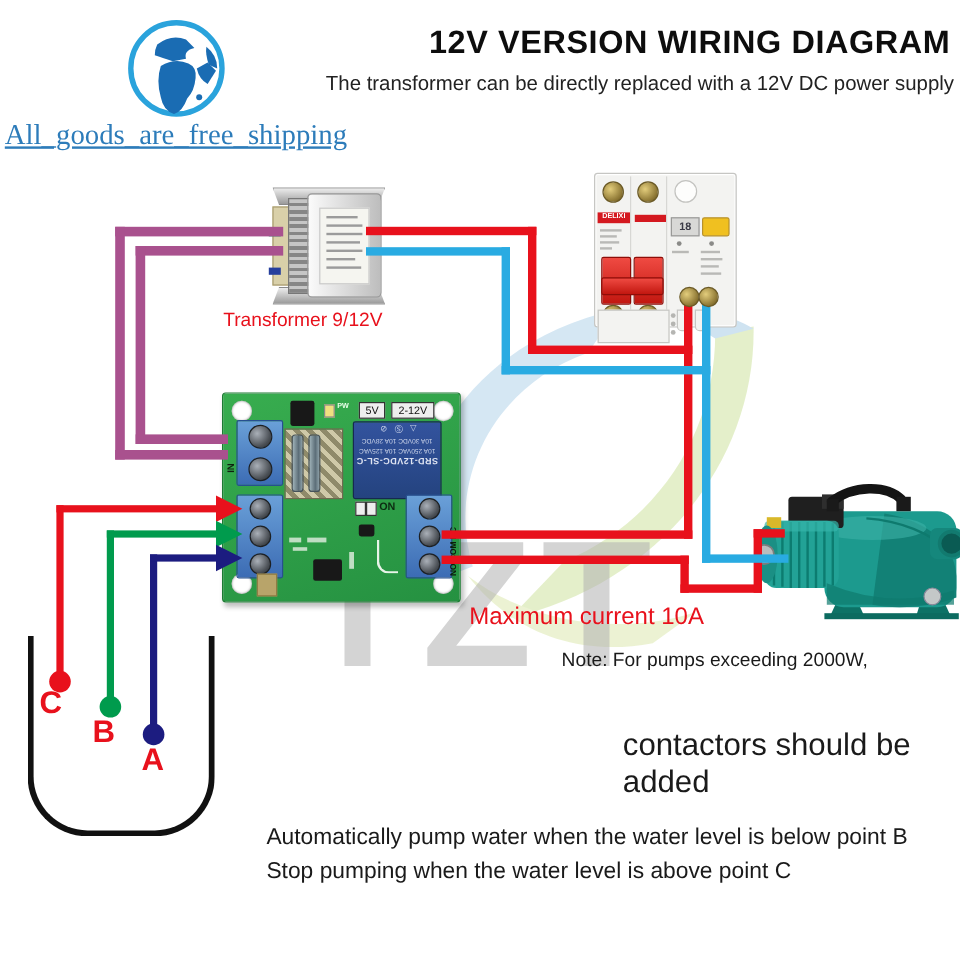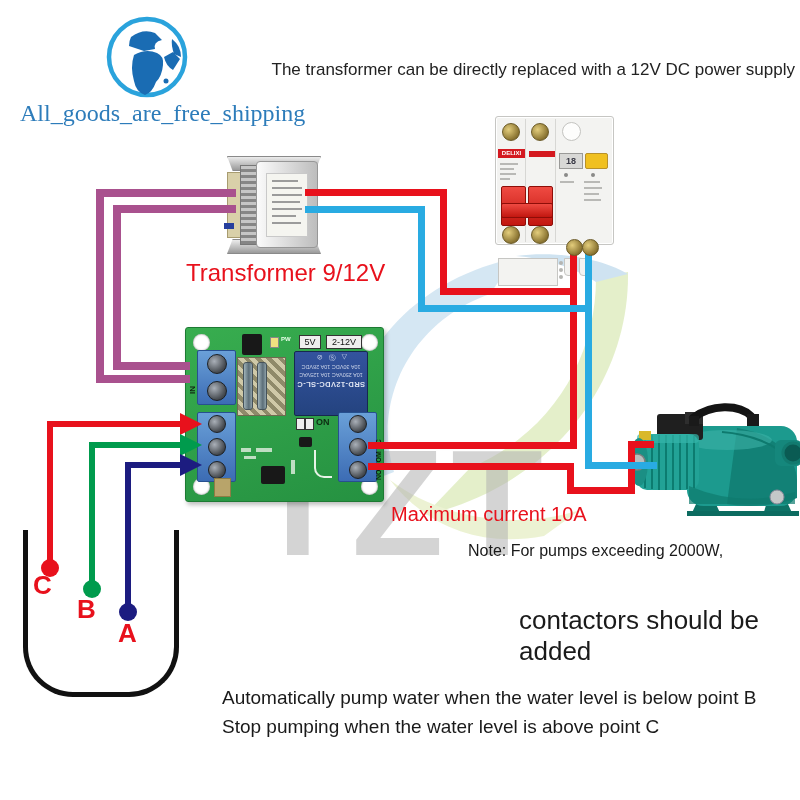--- a/index.html
+++ b/index.html
@@ -79,21 +79,22 @@
   <div id="tzt" class="abs" style="left:252px;top:428px;">TZT</div>
 
   <svg class="abs" style="left:104px;top:13px;z-index:15;" width="86" height="88" viewBox="0 0 86 88">
     <circle cx="43" cy="44" r="38" fill="#ffffff" stroke="#2aa3dc" stroke-width="4.5"></circle>
     <path d="M27,24 q12,-9 24,-4 l7,7 q-9,2 -7,9 l-11,2 q-9,-3 -15,-5 q0,-5 2,-9 Z" fill="#1a6cb3"></path>
     <path d="M30,42 q12,-7 23,-2 q7,3 6,12 q-1,11 -7,17 q-4,11 -11,13 q-9,-3 -11,-14 q-4,-14 0,-26 Z" fill="#1a6cb3"></path>
     <path d="M60,44 l9,-5 7,7 -7,11 q-7,-4 -9,-13 Z" fill="#1a6cb3"></path>
     <path d="M68,26 q9,7 9,18 l-7,-3 q-3,-9 -2,-15 Z" fill="#1a6cb3"></path>
     <circle cx="62" cy="68" r="2.5" fill="#1a6cb3"></circle>
   </svg>
-  <div class="abs logo-text" style="left:20px;top:100px;">All_goods_are_free_shipping</div>
+  <div class="abs logo-text" style="left:4px;top:100px;text-decoration:underline;">All_goods_are_free_shipping</div>
+  <div class="abs title" style="right:8px;top:20px;">12V VERSION WIRING DIAGRAM</div>
   <div class="abs subtitle" style="right:5px;top:60px;text-align:center;">The transformer can be directly replaced with a 12V DC power supply</div>
 
   <div id="transformer" class="abs" style="left:227px;top:156px;width:92px;height:96px;">
     <div class="tr-flange" style="top:0;clip-path:polygon(6% 100%,94% 100%,100% 0,0 0);"></div>
     <div class="tr-flange" style="top:83px;clip-path:polygon(0 100%,100% 100%,94% 0,6% 0);"></div>
     <div class="tr-pins">
       <div class="tr-pin" style="top:18px;background:#1f8f74;"></div>
       <div class="tr-pin" style="top:32px;background:#1f8f74;"></div>
       <div class="tr-pin" style="top:50px;background:#263f9d;"></div>
     </div>
@@ -103,23 +104,23 @@
         <div class="tr-line" style="top:6px;width:26px;"></div>
         <div class="tr-line" style="top:13px;"></div>
         <div class="tr-line" style="top:20px;"></div>
         <div class="tr-line" style="top:27px;width:28px;"></div>
         <div class="tr-line" style="top:34px;"></div>
         <div class="tr-line" style="top:41px;width:24px;"></div>
         <div class="tr-line" style="top:48px;width:29px;"></div>
       </div>
     </div>
   </div>
-  <div class="abs redtext" style="left:186px;top:259px;font-size:24px;">Transformer 9/12V</div>
-
-  <div id="breaker" class="abs" style="left:495px;top:116px;width:117px;height:127px;">
+  <div class="abs redtext" style="left:186px;top:259px;font-size:16px;">Transformer 9/12V</div>
+
+  <div id="breaker" class="abs" style="left:495px;top:144px;width:117px;height:127px;">
     <div class="brk-sep" style="left:29px;"></div>
     <div class="brk-sep" style="left:59px;"></div>
     <div class="screw" style="left:6px;top:6px;width:16px;height:16px;"></div>
     <div class="screw" style="left:35px;top:6px;width:16px;height:16px;"></div>
     <div class="abs" style="left:66px;top:5px;width:17px;height:17px;border-radius:50%;background:#fdfdfc;border:1px solid #c3c3c0;"></div>
     <div class="brk-brand" style="left:2px;top:32px;width:27px;height:9px;">DELIXI</div>
     <div class="brk-bar" style="left:33px;top:34px;width:26px;height:6px;"></div>
     <div class="grayline" style="left:4px;top:46px;width:18px;"></div>
     <div class="grayline" style="left:4px;top:51px;width:14px;"></div>
     <div class="grayline" style="left:4px;top:56px;width:16px;"></div>

